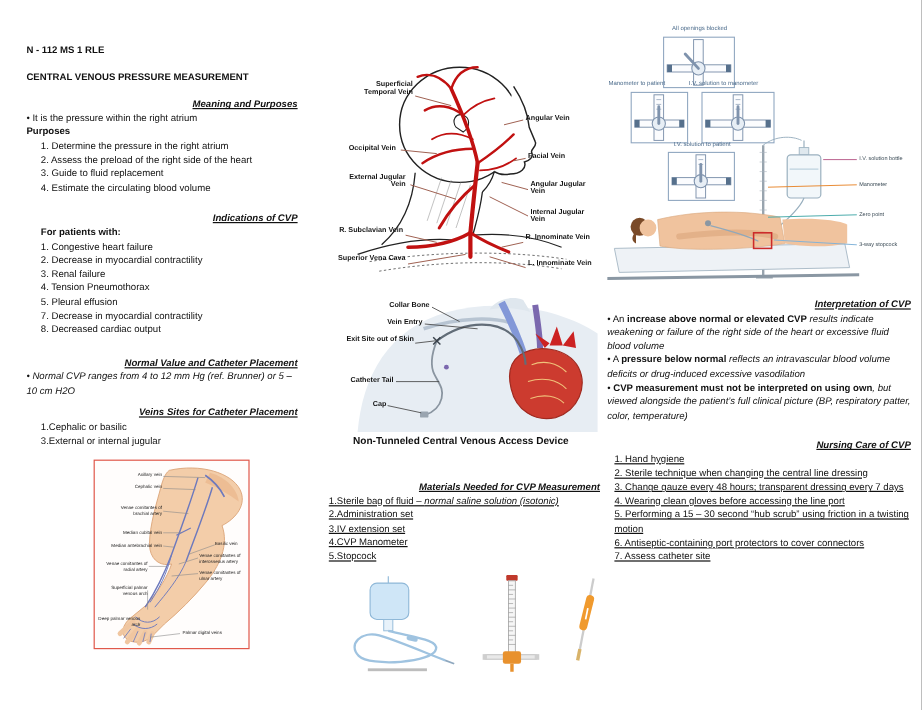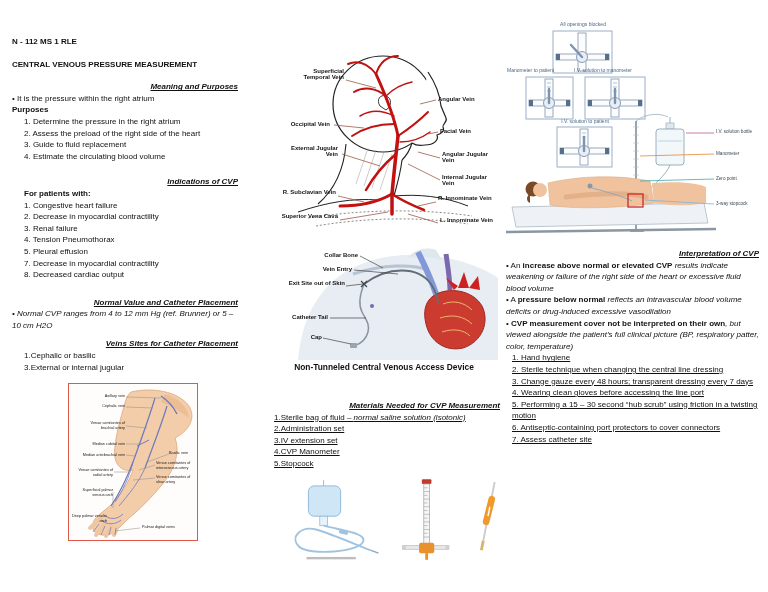--- a/index.html
+++ b/index.html
@@ -1,19 +1,19 @@
 <!DOCTYPE html>
 <html><head>
 <meta charset="utf-8">
 <style>
   html,body{margin:0;padding:0;background:#888;}
   .page{position:relative;width:768px;height:592px;background:#ffffff;overflow:hidden;
         font-family:"Liberation Sans",sans-serif;font-size:8px;line-height:11.6px;color:#111;}
   .col{position:absolute;}
-  .col-left{left:12px;top:36px;width:226px;}
+  .col-left{left:22px;top:36px;width:226px;}
   .col-center{left:268px;top:44px;width:232px;}
   .col-right{left:506px;top:17px;width:253px;}
   .b{font-weight:700;}
   .i{font-style:italic;}
   .h-sec{font-weight:700;font-style:italic;text-decoration:underline;text-align:right;}
   .ind1{margin-left:12px;}
   .ind2{margin-left:6px;text-decoration:underline;}
   .fig{position:relative;}
   .fig svg{position:absolute;left:0;top:0;}
   .fig-label{position:absolute;font-weight:700;font-size:6px;line-height:6.4px;color:#151515;}
@@ -324,23 +324,24 @@
     </div>
 
     <div class="h-sec" style="margin-top:7px;">Interpretation of CVP</div>
     <div>
       <span>• An </span><span class="b">increase above normal or elevated CVP</span><span class="i"> results indicate weakening or failure of the right side of the heart or excessive fluid blood volume</span>
     </div>
     <div>
       <span>• A </span><span class="b">pressure below normal</span><span class="i"> reflects an intravascular blood volume deficits or drug-induced excessive vasodilation</span>
     </div>
     <div>
-      <span>• </span><span class="b">CVP measurement cover not be interpreted on their own</span><span class="i">, but viewed alongside the patient’s full clinical picture (BP, respiratory patter, color, temperature)</span>
-    </div>
-
+      <span>• </span><span class="b">CVP measurement must not be interpreted on using own</span><span class="i">, but viewed alongside the patient’s full clinical picture (BP, respiratory patter, color, temperature)</span>
+    </div>
+
+    <div class="h-sec" style="margin-top:13px;">Nursing Care of CVP</div>
     <div class="ind2">1. Hand hygiene</div>
     <div class="ind2">2. Sterile technique when changing the central line dressing</div>
     <div class="ind2">3. Change gauze every 48 hours; transparent dressing every 7 days</div>
     <div class="ind2">4. Wearing clean gloves before accessing the line port</div>
     <div class="ind2">5. Performing a 15 – 30 second “hub scrub” using friction in a twisting motion</div>
     <div class="ind2">6. Antiseptic-containing port protectors to cover connectors</div>
     <div class="ind2">7. Assess catheter site</div>
   </div>
 
 </div>

